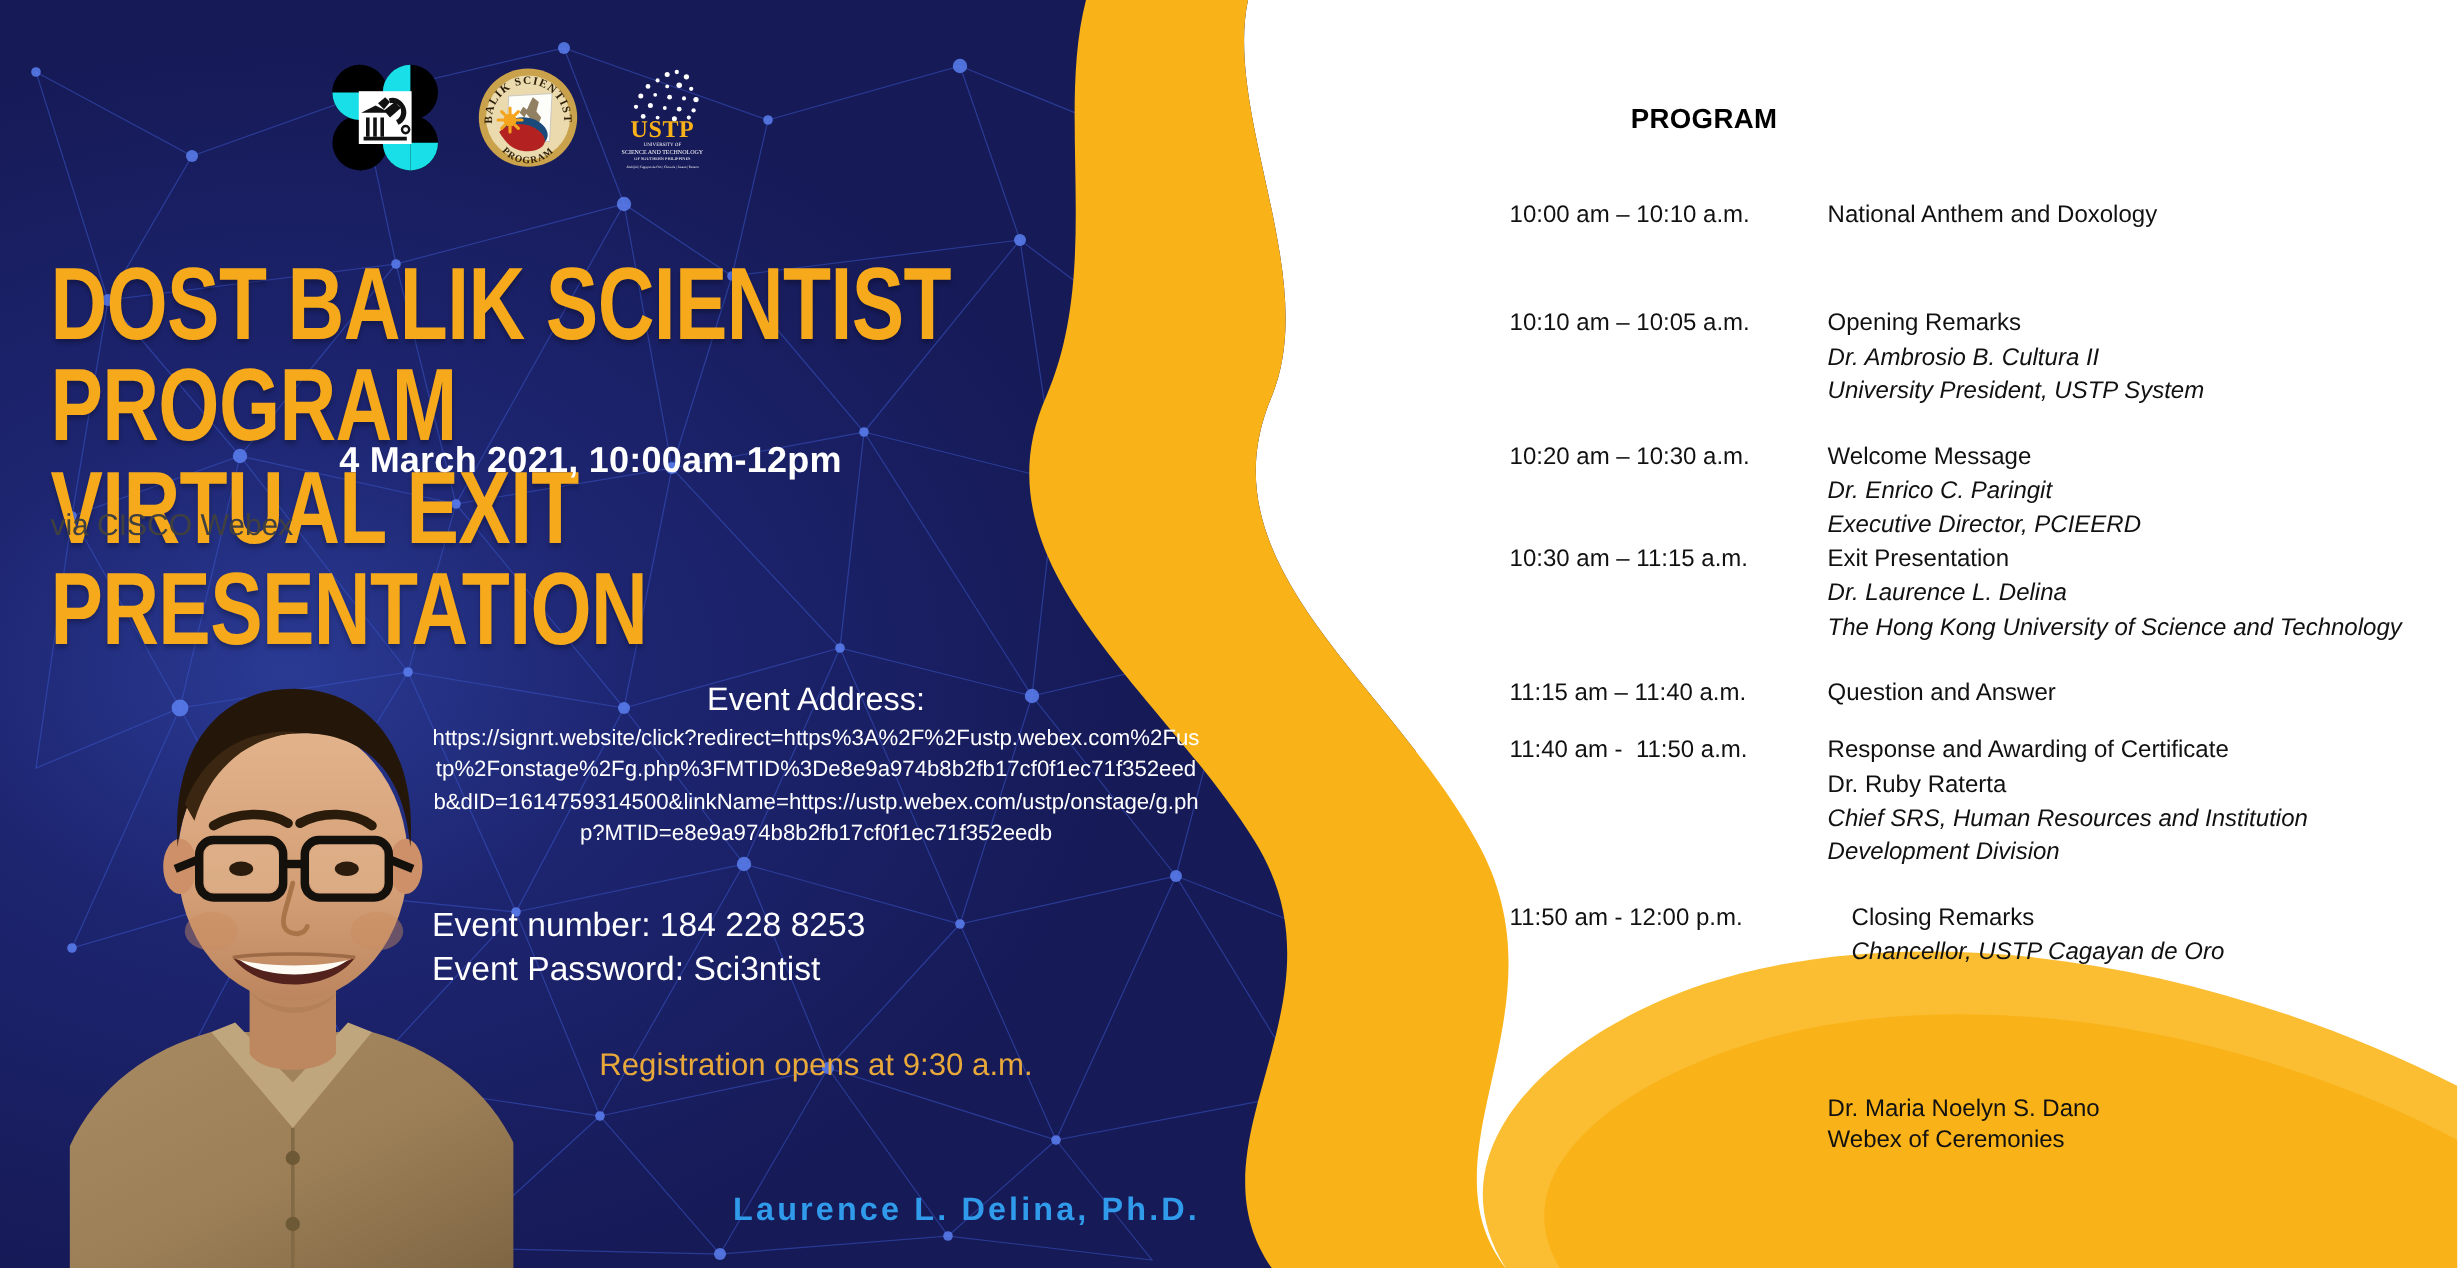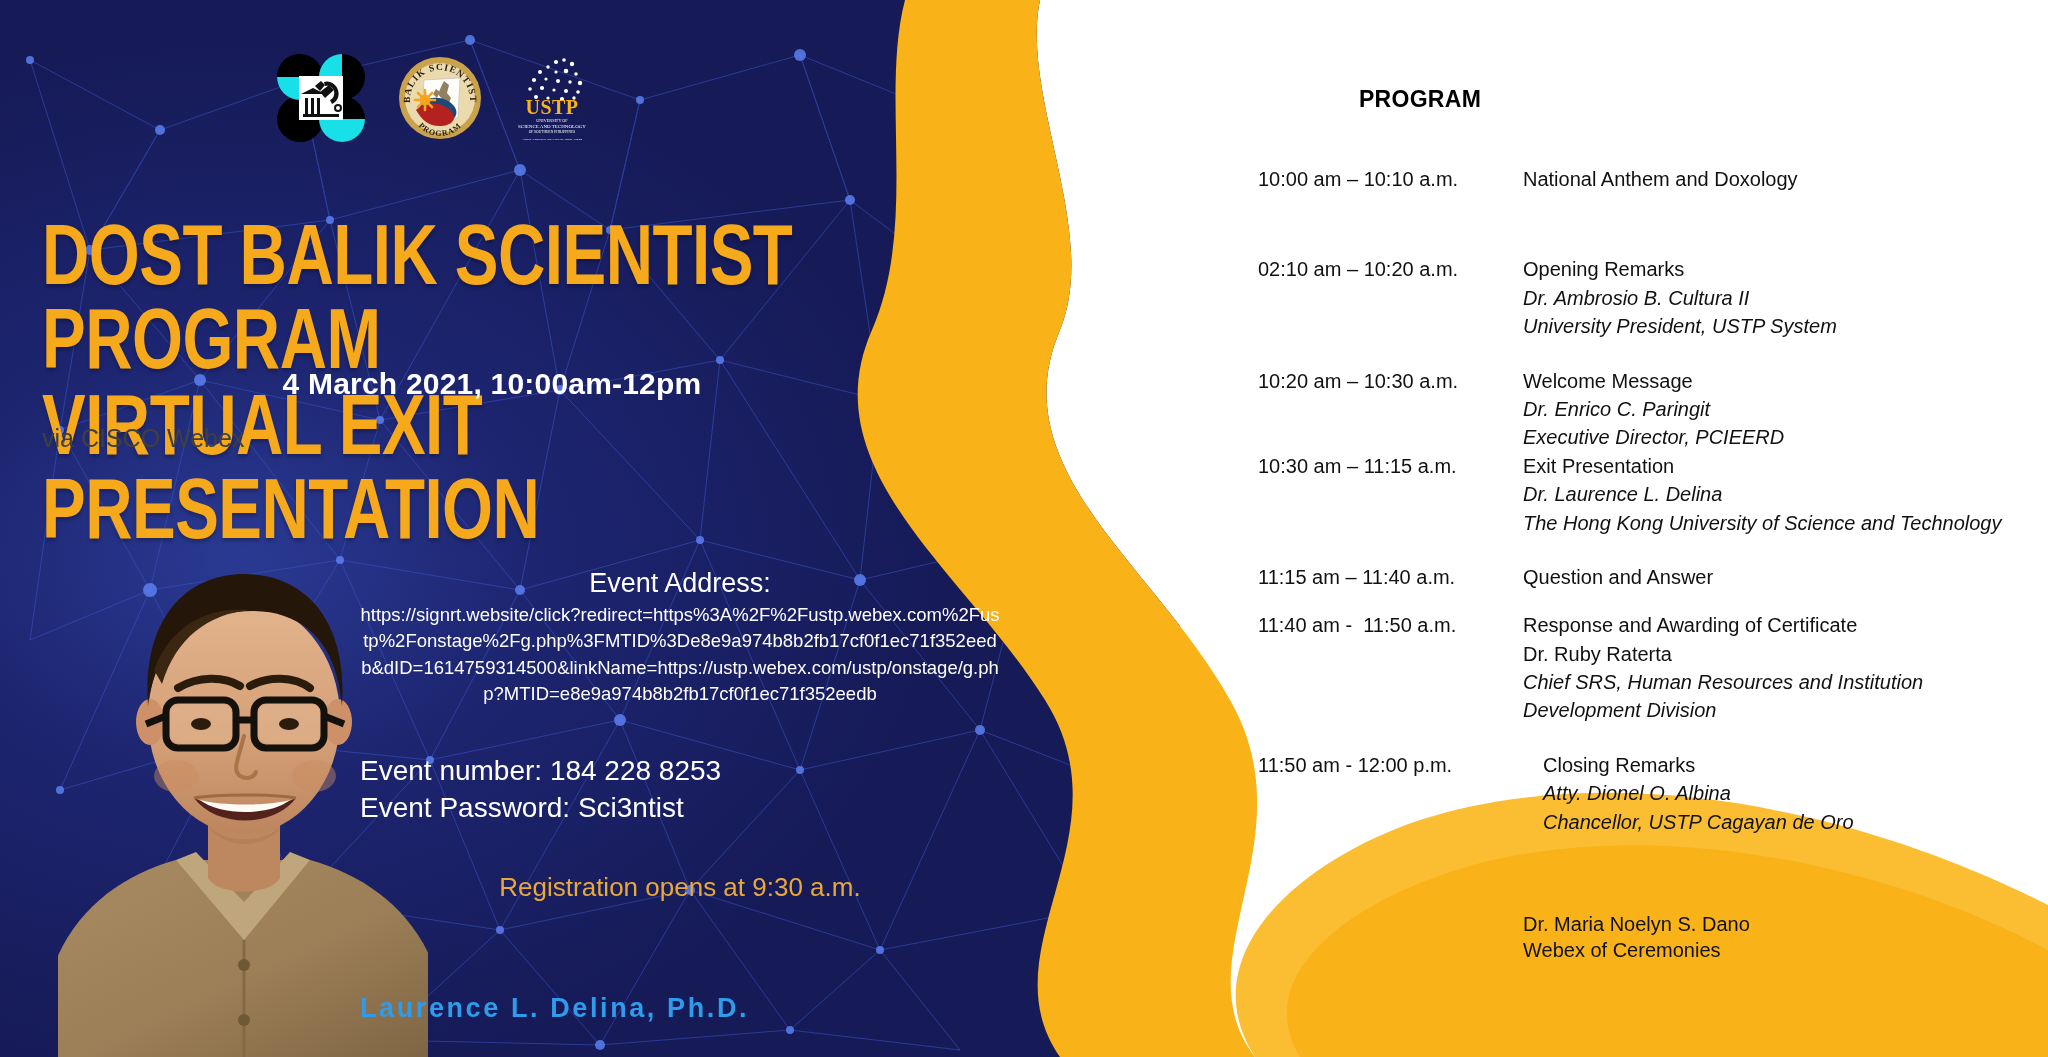--- a/index.html
+++ b/index.html
@@ -77,21 +77,21 @@
   .evt-pass {
     position:absolute; left:360px; top:792px; width:640px;
     color:#ffffff; font-size:28px;
   }
   .reg-open {
     position:absolute; left:360px; top:872px; width:640px;
     text-align:center; color:#E8A93A; font-size:26px;
   }
   .speaker {
     position:absolute; left:360px; top:993px; width:640px;
-    text-align:left; color:#2F9BEA;
+    text-align:right; color:#2F9BEA;
     font-size:27px; font-weight:bold; letter-spacing:2.6px;
   }
 
   
   .portrait { position:absolute; left:58px; top:510px; width:370px; height:547px; overflow:hidden; }
 
   
   .program-title {
     position:absolute; left:1280px; top:86px; width:280px;
     text-align:center; color:#000;
@@ -393,21 +393,21 @@
 
   <div class="program-title">PROGRAM</div>
   <div class="prog-list">
       <div class="prog-row" style="margin-bottom: 62px;">
         <div class="prog-time">10:00 am – 10:10 a.m.</div>
         <div class="prog-desc">
           <div class="main">National Anthem and Doxology</div>
         </div>
       </div>
       <div class="prog-row" style="margin-bottom: 26px;">
-        <div class="prog-time">02:10 am – 10:20 a.m.</div>
+        <div class="prog-time">10:10 am – 10:05 a.m.</div>
         <div class="prog-desc">
           <div class="main">Opening Remarks</div>
           <div class="sub">Dr. Ambrosio B. Cultura II</div>
           <div class="sub">University President, USTP System</div>
         </div>
       </div>
       <div class="prog-row" style="">
         <div class="prog-time">10:20 am – 10:30 a.m.</div>
         <div class="prog-desc">
           <div class="main">Welcome Message</div>
@@ -435,21 +435,20 @@
           <div class="main">Response and Awarding of Certificate</div>
           <div class="sub plain">Dr. Ruby Raterta</div>
           <div class="sub">Chief SRS, Human Resources and Institution</div>
           <div class="sub">Development Division</div>
         </div>
       </div>
       <div class="prog-row" style="margin-bottom: 0px; gap: 20px;">
         <div class="prog-time">11:50 am - 12:00 p.m.</div>
         <div class="prog-desc">
           <div class="main">Closing Remarks</div>
-          <div class="sub">Atty. Dionel O. Albina</div>
           <div class="sub">Chancellor, USTP Cagayan de Oro</div>
         </div>
       </div>
     </div>
   <div class="mc-block">
     <div>Dr. Maria Noelyn S. Dano</div>
     <div>Webex of Ceremonies</div>
   </div>
 
 </div>

